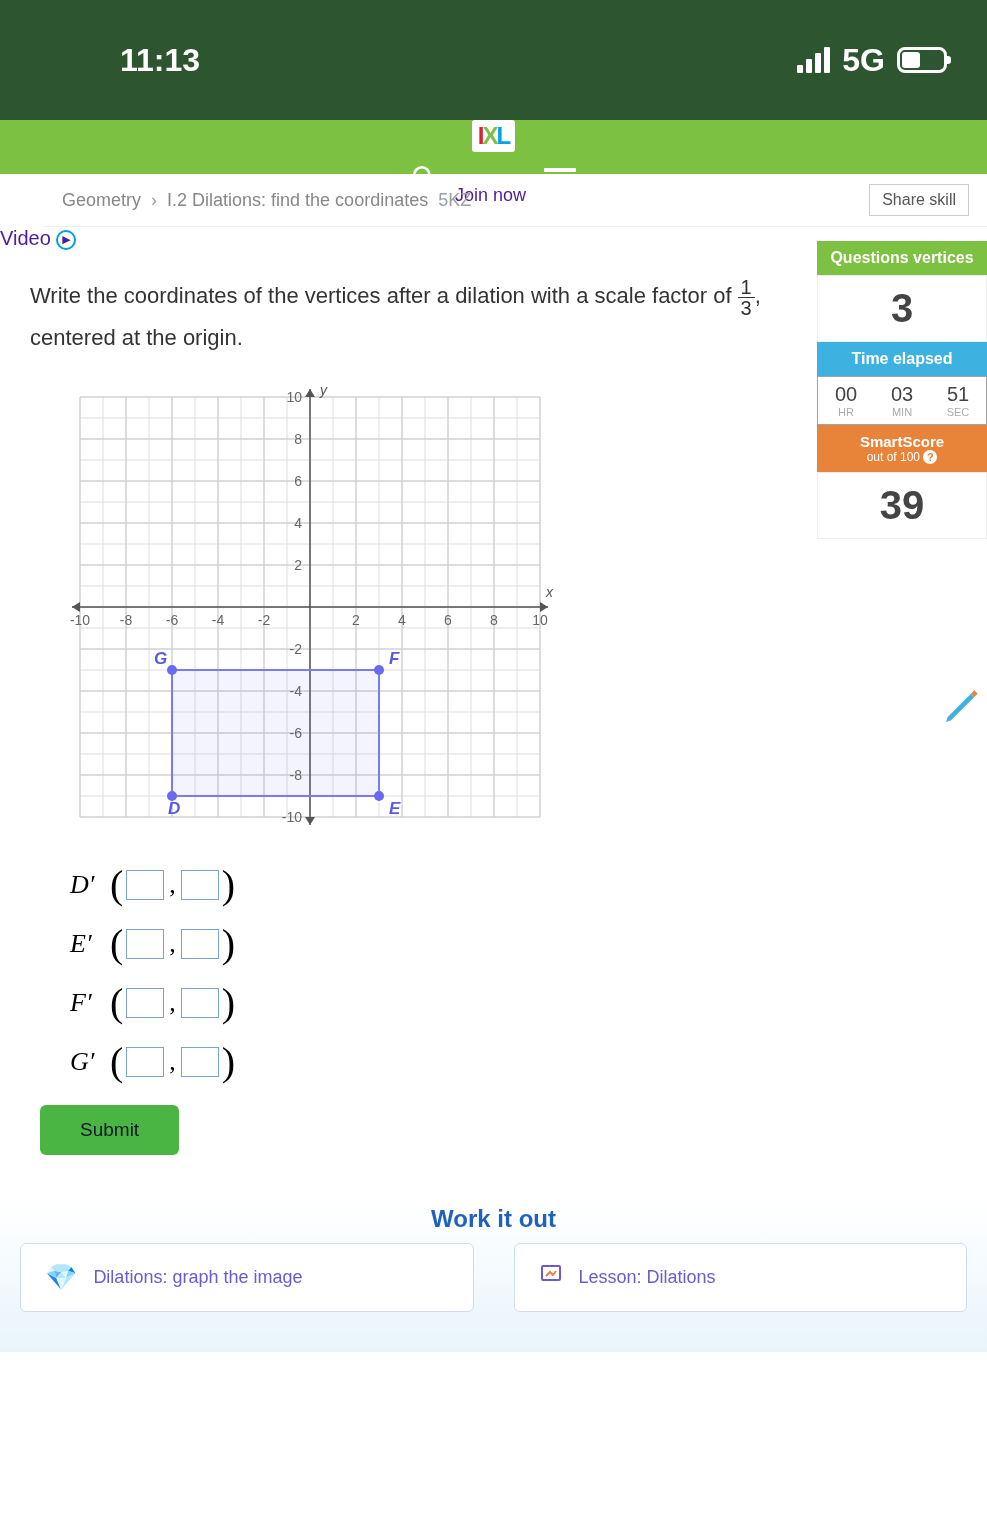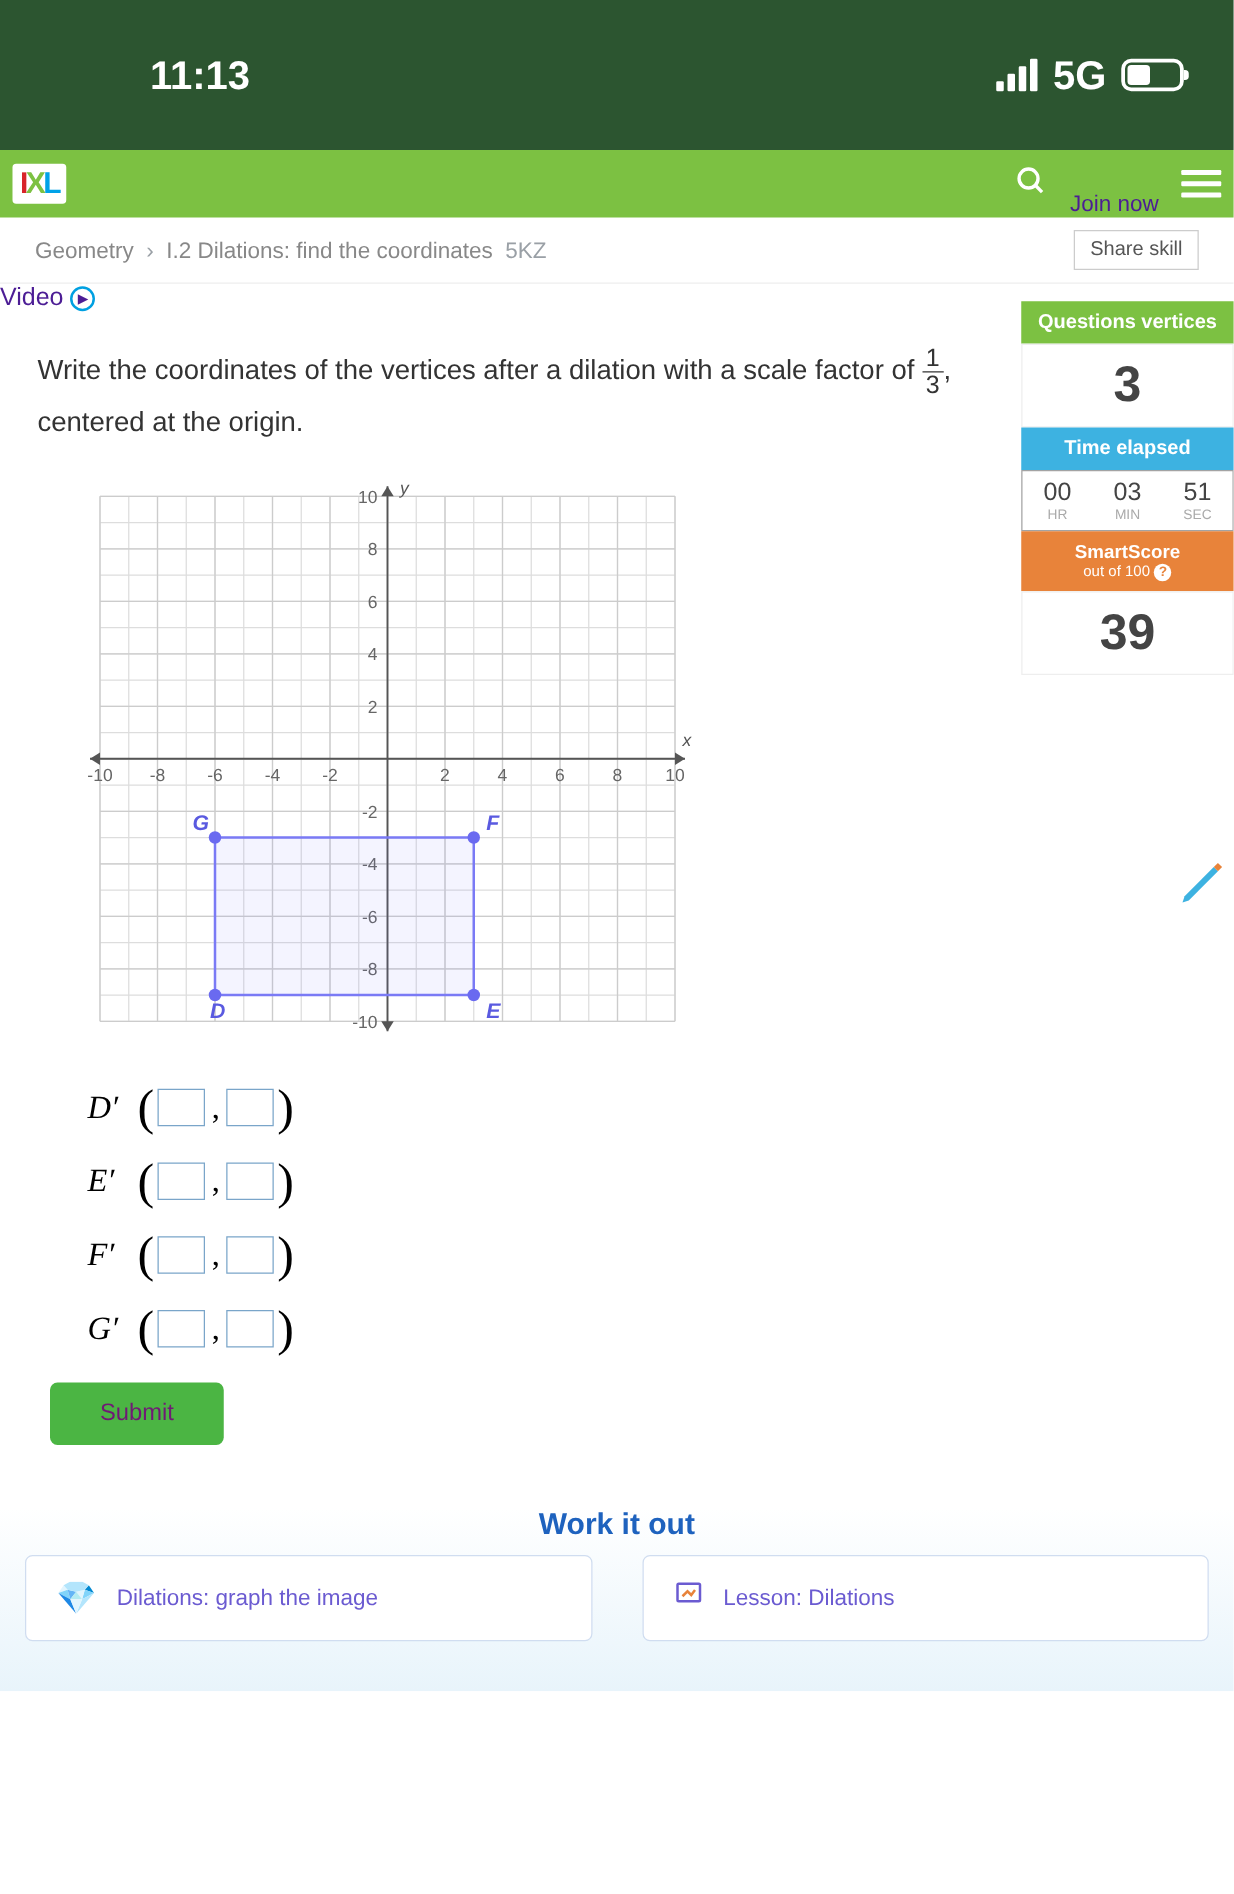--- a/index.html
+++ b/index.html
@@ -8,30 +8,30 @@
   .status-bar { background: #2c5530; height: 120px; display: flex; align-items: center; justify-content: space-between; padding: 0 40px 0 120px; color: #fff; gap: 20px; }
   .status-time { font-size: 32px; font-weight: 700; }
   .status-right { display: flex; align-items: center; gap: 12px; font-size: 32px; font-weight: 600; }
   .battery { width: 50px; height: 26px; border: 3px solid #fff; border-radius: 8px; position: relative; display: inline-block; }
   .battery::after { content: ''; position: absolute; right: -7px; top: 6px; width: 4px; height: 8px; background: #fff; border-radius: 0 3px 3px 0; }
   .battery-fill { position: absolute; left: 2px; top: 2px; width: 18px; height: 16px; background: #fff; border-radius: 3px; }
   .signal { display: inline-flex; align-items: flex-end; gap: 3px; }
   .signal span { width: 6px; background: #fff; border-radius: 1px; }
   .signal span:nth-child(1){height:8px;} .signal span:nth-child(2){height:14px;} .signal span:nth-child(3){height:20px;} .signal span:nth-child(4){height:26px;}
   
-  .top-bar { background: #7cc142; height: 54px; display: flex; align-items: center; justify-content: space-between; padding: 0 10px; }
+  .top-bar { background: #7cc142; height: 54px; display: flex; align-items: center; justify-content: space-between; padding: 0 10px; flex-direction: column; }
   .logo { background: #fff; padding: 2px 6px; border-radius: 3px; font-weight: 900; font-size: 24px; letter-spacing: -2px; }
   .logo-i { color: #d8232a; } .logo-x { color: #7cc142; } .logo-l { color: #00a2e8; }
   .top-right { display: flex; align-items: center; gap: 18px; }
   .join-now { color: #4c1d95; font-size: 18px; margin-top: 33px; }
   .hamburger { display: flex; flex-direction: column; gap: 5px; }
   .hamburger span { width: 32px; height: 4px; background: #fff; border-radius: 1px; }
   .search-ico { color: #fff; }
   
-  .breadcrumb-bar { display: flex; align-items: center; justify-content: space-between; padding: 10px 28px; color: #888; font-size: 18px; border-bottom: 1px solid #eee; }
+  .breadcrumb-bar { display: flex; align-items: center; justify-content: space-between; padding: 10px 18px; color: #888; font-size: 18px; border-bottom: 1px solid #eee; margin-left: 44px; }
   .bc-left { display: flex; gap: 10px; align-items: center; }
   .bc-grey { color: #9aa0a6; }
   .share-skill { border: 1px solid #ccc; padding: 6px 12px; font-size: 16px; color: #555; background: #fff; }
   
   .main-wrap { position: relative; }
   .content { padding: 20px 30px; max-width: 820px; }
   .video-link { color: #4c1d95; font-size: 20px; padding-right: 190px; margin-bottom: 6px; }
   .video-link .play { border: 2px solid #00a0e1; border-radius: 50%; width: 20px; height: 20px; display: inline-flex; align-items: center; justify-content: center; font-size: 11px; vertical-align: middle; }
   
   .question { font-size: 22px; line-height: 1.8; color: #333; font-family: Verdana, sans-serif; }
@@ -41,21 +41,21 @@
   
   .graph-wrap { margin: 20px 0 20px 30px; }
   
   .inputs { margin: 20px 0 20px 40px; }
   .coord-row { display: flex; align-items: center; font-size: 26px; font-style: italic; font-family: "Times New Roman", serif; margin: 12px 0; }
   .coord-row .label { width: 40px; }
   .paren { font-size: 40px; font-style: normal; font-weight: 300; }
   .coord-input { width: 38px; height: 30px; border: 1px solid #7aa5c9; background: #fff; margin: 0 3px; }
   .comma { font-style: normal; margin: 0 2px; }
   
-  .submit-btn { background: #4bb543; color: #701a75; border: none; border-radius: 6px; padding: 14px 40px; font-size: 19px; margin-left: 10px; cursor: pointer; }
+  .submit-btn { background: #4bb543; color: #0f172a; border: none; border-radius: 6px; padding: 14px 40px; font-size: 19px; margin-left: 10px; cursor: pointer; }
   
   .work-out { text-align: center; margin-top: 30px; padding-bottom: 40px; background: linear-gradient(to bottom, #fff, #e8f4fb); }
   .work-title { color: #1e62be; font-size: 24px; font-weight: 600; margin-bottom: 10px; }
   .work-sub { color: #555; font-size: 21px; margin-bottom: 30px; }
   .help-row { display: flex; gap: 40px; justify-content: center; padding: 0 20px; }
   .help-card { background: #fff; border: 1px solid #d0ddf0; border-radius: 6px; padding: 18px 24px; flex: 1; text-align: left; display: flex; align-items: center; gap: 16px; font-size: 18px; color: #6b5bd1; }
   .gem { font-size: 26px; }
   
   .side-panel { position: absolute; right: 0; top: 14px; width: 170px; }
   .panel-box { text-align: center; }

